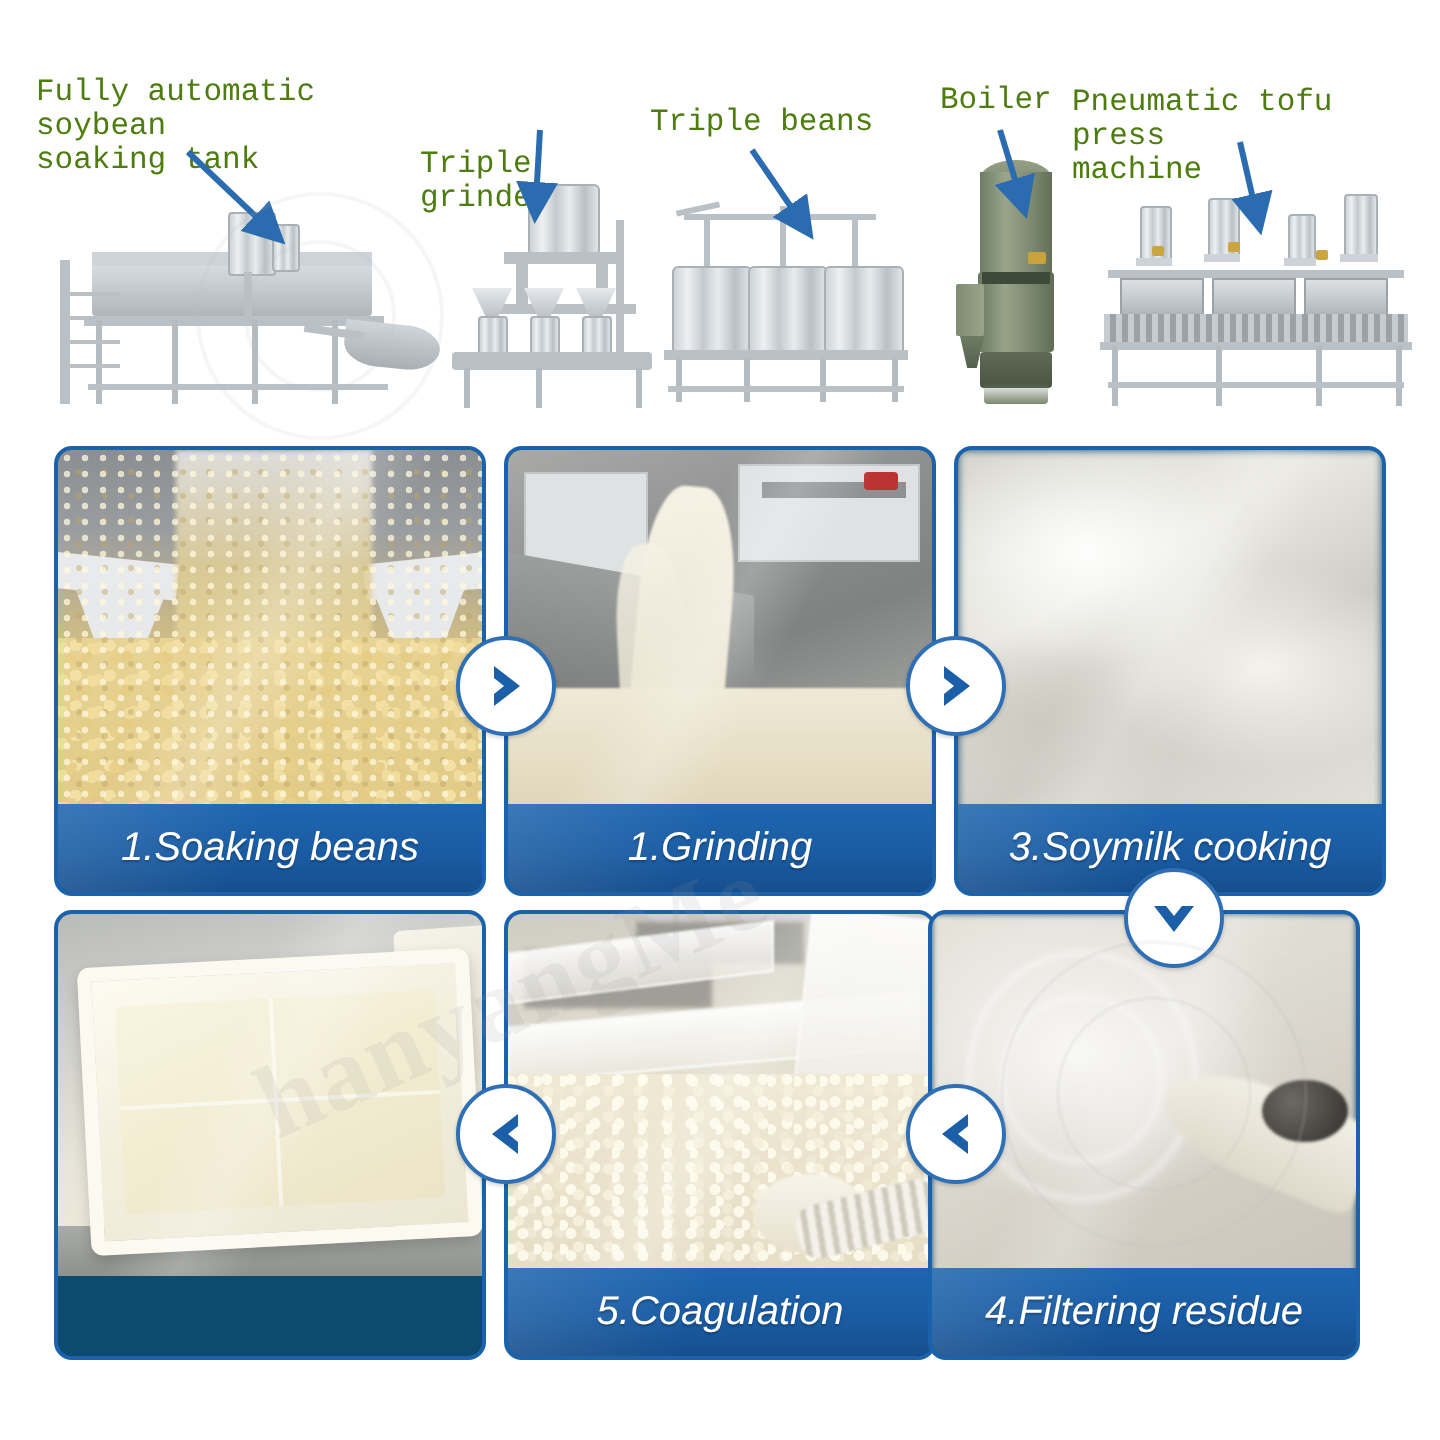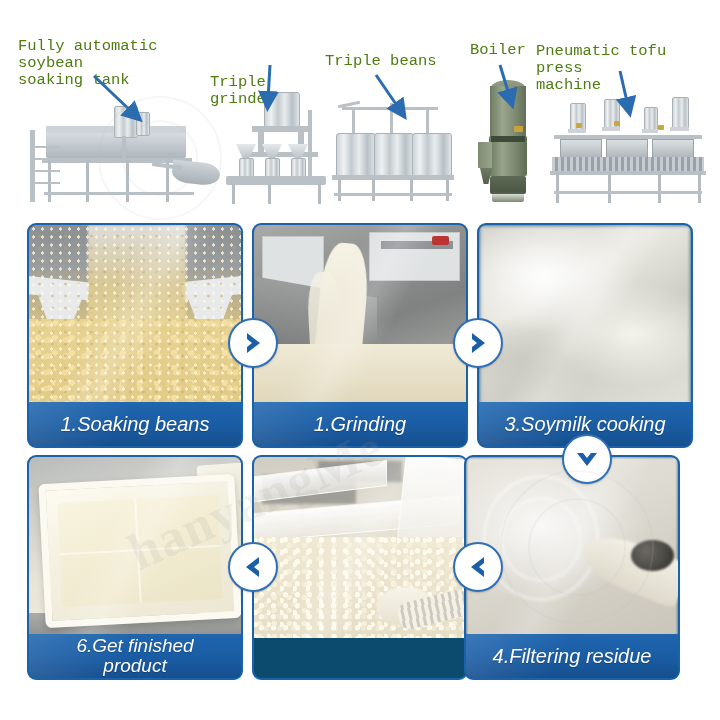--- a/index.html
+++ b/index.html
@@ -450,39 +450,38 @@
         <div class="prod-base"></div>
         <div class="prod-edge"></div>
         <div class="prod-tray">
           <div class="prod-tofu">
             <div class="prod-line" style="left:0;top:48%;width:100%;height:2px;"></div>
             <div class="prod-line" style="left:48%;top:0;width:2px;height:100%;"></div>
           </div>
         </div>
         <div class="glint"></div>
       </div>
-      <div class="cap two">
-        <span style="white-space:pre-line;position:relative;z-index:2;">6.Get finished
-product</span>
-      </div>
     </div>
 
     <div class="card" style="left:252px;top:240px;">
       <div class="photo">
         <div class="ph coag-bg"></div>
         <div class="coag-dark" style="left:4%;top:10%;width:44%;height:16%;"></div>
         <div class="coag-dark" style="left:30%;top:2%;width:40%;height:12%;"></div>
         <div class="coag-cloth" style="left:0%;top:6%;width:62%;height:13%;transform:skewY(-7deg);"></div>
         <div class="coag-cloth" style="left:0%;top:26%;width:96%;height:15%;transform:skewY(-5deg);"></div>
         <div class="coag-cloth" style="right:-4%;top:0%;width:34%;height:60%;transform:rotate(6deg);"></div>
         <div class="coag-curd"></div>
         <div class="coag-hand"></div>
         <div class="coag-hose"></div>
         <div class="glint"></div>
       </div>
+      <div class="cap">
+        <span style="white-space:pre-line;position:relative;z-index:2;">5.Coagulation</span>
+      </div>
     </div>
 
     <div class="card" style="left:464px;top:240px;">
       <div class="photo">
         <div class="ph filt-bg"></div>
         <div style="position:absolute;left:8%;top:10%;width:52%;height:66%;border-radius:50%;
              border:3px solid rgba(255,255,255,.45);filter:blur(1.5px);"></div>
         <div style="position:absolute;left:16%;top:22%;width:36%;height:44%;border-radius:50%;
              border:3px solid rgba(255,255,255,.4);filter:blur(1.5px);"></div>
         <div class="filt-pipe"></div>

